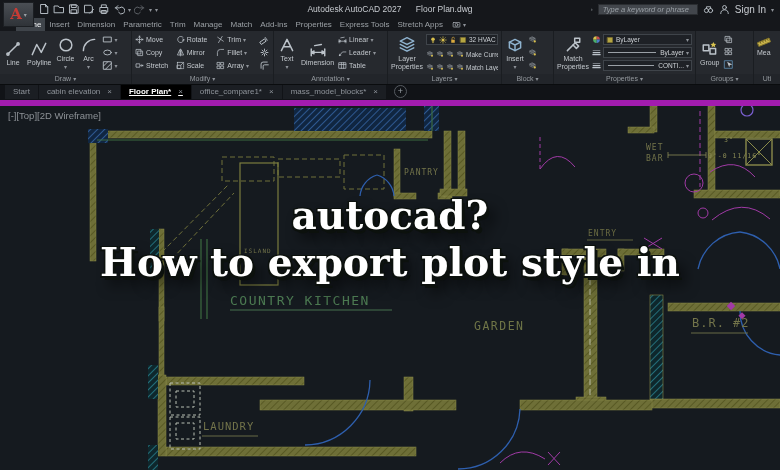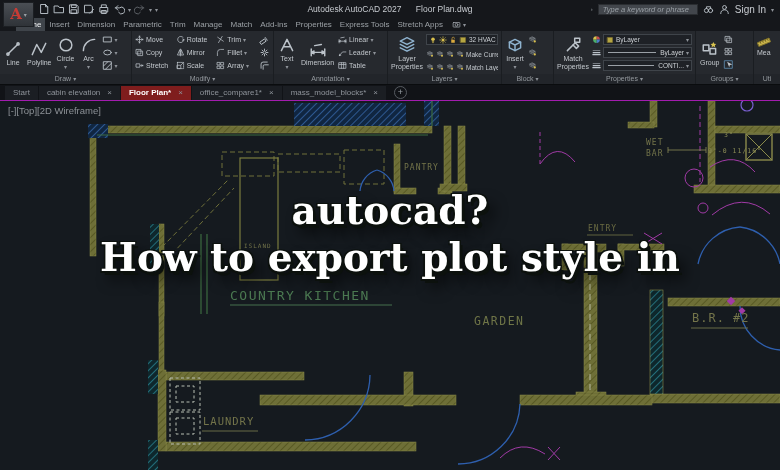--- a/index.html
+++ b/index.html
@@ -43,30 +43,30 @@
   .combo{display:flex;align-items:center;background:#1e2126;border:1px solid #3f444a;height:11px;
     font-size:6.5px;color:#ced2d6;padding:0 2px;gap:2px;box-sizing:border-box;white-space:nowrap;overflow:hidden;}
   .combo .flex{flex:1;}
   .combo .ln{flex:1;border-top:1px solid #9aa0a6;margin:0 2px;}
   .lrow{display:flex;align-items:center;gap:2px;font-size:6.5px;color:#c3c8cd;white-space:nowrap;overflow:hidden;}
   .ic{stroke:currentColor;fill:none;stroke-width:1.3;stroke-linecap:round;stroke-linejoin:round;flex:none;}
   .i18{width:18px;height:18px;}  .i14{width:14px;height:14px;}  .i11{width:11px;height:11px;}
   .i9{width:9px;height:9px;}     .i8{width:8px;height:8px;}     .i12{width:12px;height:12px;}
   .cg{color:#bcc3ca;} .cb{color:#8fb3cf;} .dim{opacity:.45;}
   
-  .ftabs{height:15px;background:#111317;border-top:1px solid #0a0c0e;display:flex;align-items:center;
+  .ftabs{height:15px;background:#111317;border-top:1px solid #0a0c0e;display:flex;align-items:flex-start;
     padding-left:5px;gap:1px;}
   .ftab{height:14px;line-height:14px;padding:0 8px;font-size:8px;color:#8e939a;background:#1b1e23;
     display:flex;align-items:center;gap:7px;white-space:nowrap;}
-  .ftab.active{background:#7f1d1d;color:#ffffff;font-weight:bold;}
+  .ftab.active{background:#000000;color:#ffffff;font-weight:bold;text-decoration:underline;}
   .ftab .x{font-size:8px;font-weight:normal;color:#8e939a;}
   .plus{width:11px;height:11px;border-radius:50%;border:1px solid #565b61;color:#9aa0a6;font-size:9px;
     line-height:10px;text-align:center;margin-left:7px;margin-bottom:1px;}
   
-  .canvas{position:relative;flex:1;background:#151a1f;overflow:hidden;border-top:1px solid #a21caf;}
+  .canvas{position:relative;flex:1;background:#151a1f;overflow:hidden;border-top:6px solid #a21caf;}
   .vp{position:absolute;left:8px;top:4px;font-size:9.5px;color:#8d9297;z-index:3;}
   svg.plan{position:absolute;left:0;top:0;width:780px;height:371px;z-index:1;}
   .overlay{position:absolute;left:0;right:0;top:86px;z-index:5;text-align:center;
     font-family:"DejaVu Serif",serif;font-weight:700;font-size:39px;line-height:47px;color:#fff;
     text-shadow:3px 4px 0 #0c110d,-1.5px -1.5px 0 #0c110d,1.5px -1.5px 0 #0c110d,-1.5px 1.5px 0 #0c110d,7px 9px 14px rgba(0,0,0,.75);}
   .plantext{font-family:"DejaVu Sans Mono",monospace;letter-spacing:1px;}
 </style>
 </head>
 <body>
 

